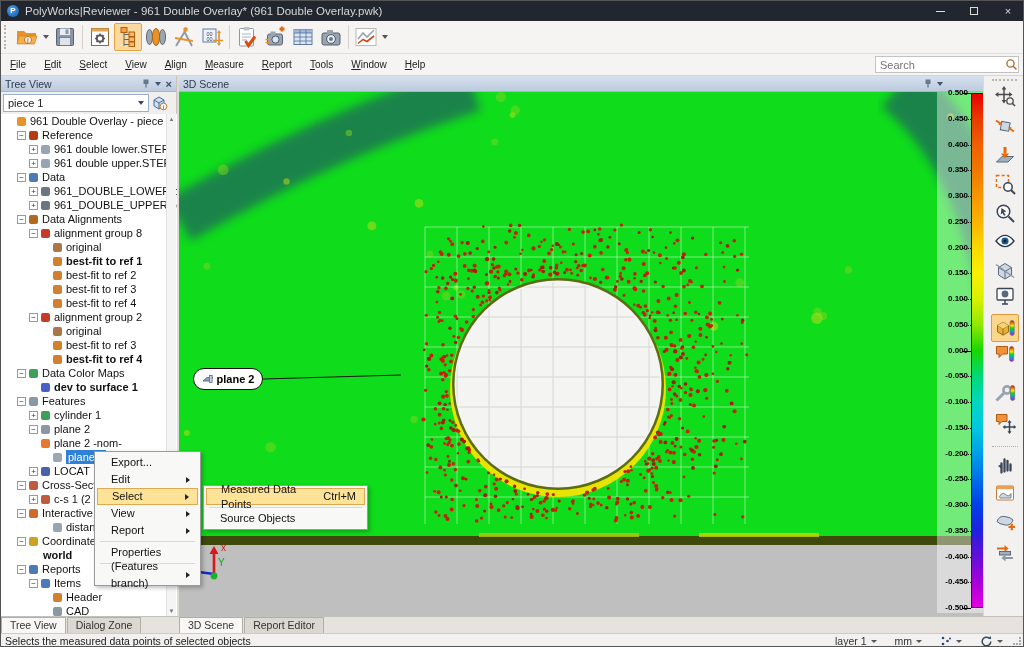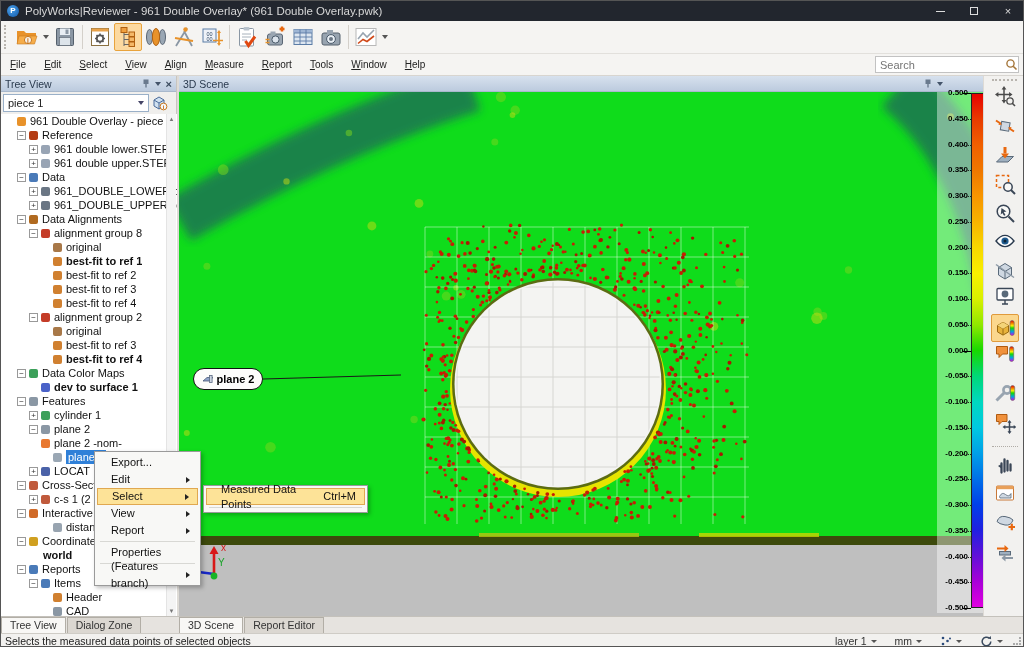--- a/index.html
+++ b/index.html
@@ -1442,20 +1442,23 @@
         <span>(Features branch)</span>
         <span class="arrow"></span>
       </div>
     </div>
   <div id="context-submenu" class="ctx">
       <div class="ctx-item hl">
         <span>Measured Data Points</span>
         <span class="shortcut">Ctrl+M</span>
       </div>
       <div class="ctx-sep"></div>
+      <div class="ctx-item">
+        <span>Source Objects</span>
+      </div>
     </div>
 
   <div id="statusbar">
     <span>Selects the measured data points of selected objects</span>
     <div id="status-right">
       <span>layer 1</span>
       <span class="sb-caret"></span>
       <span class="sb-sep"></span>
       <span>mm</span>
       <span class="sb-caret"></span>

